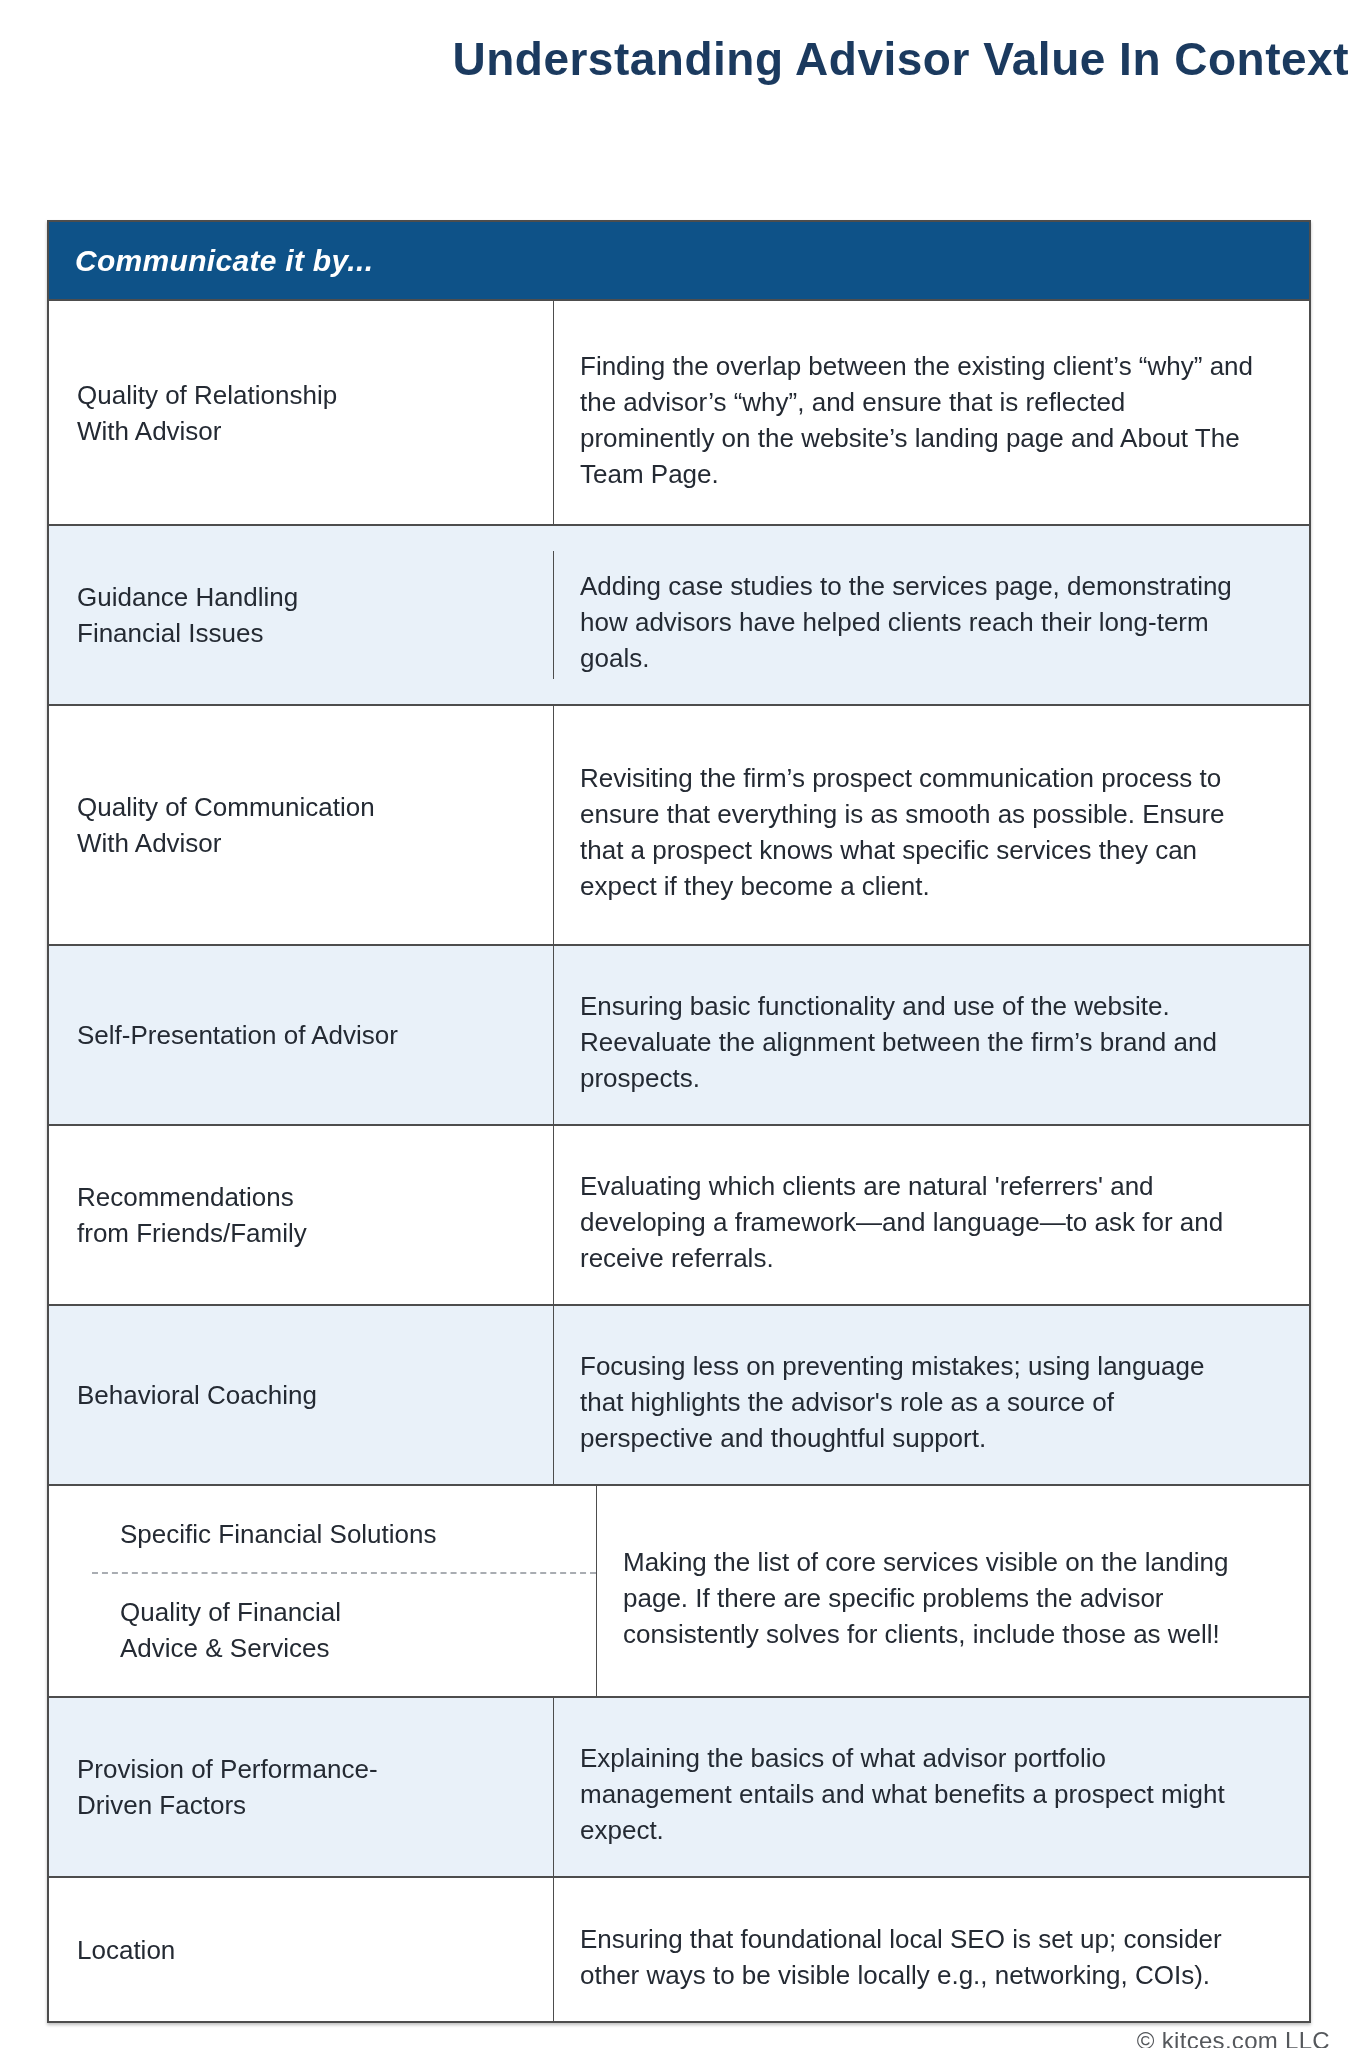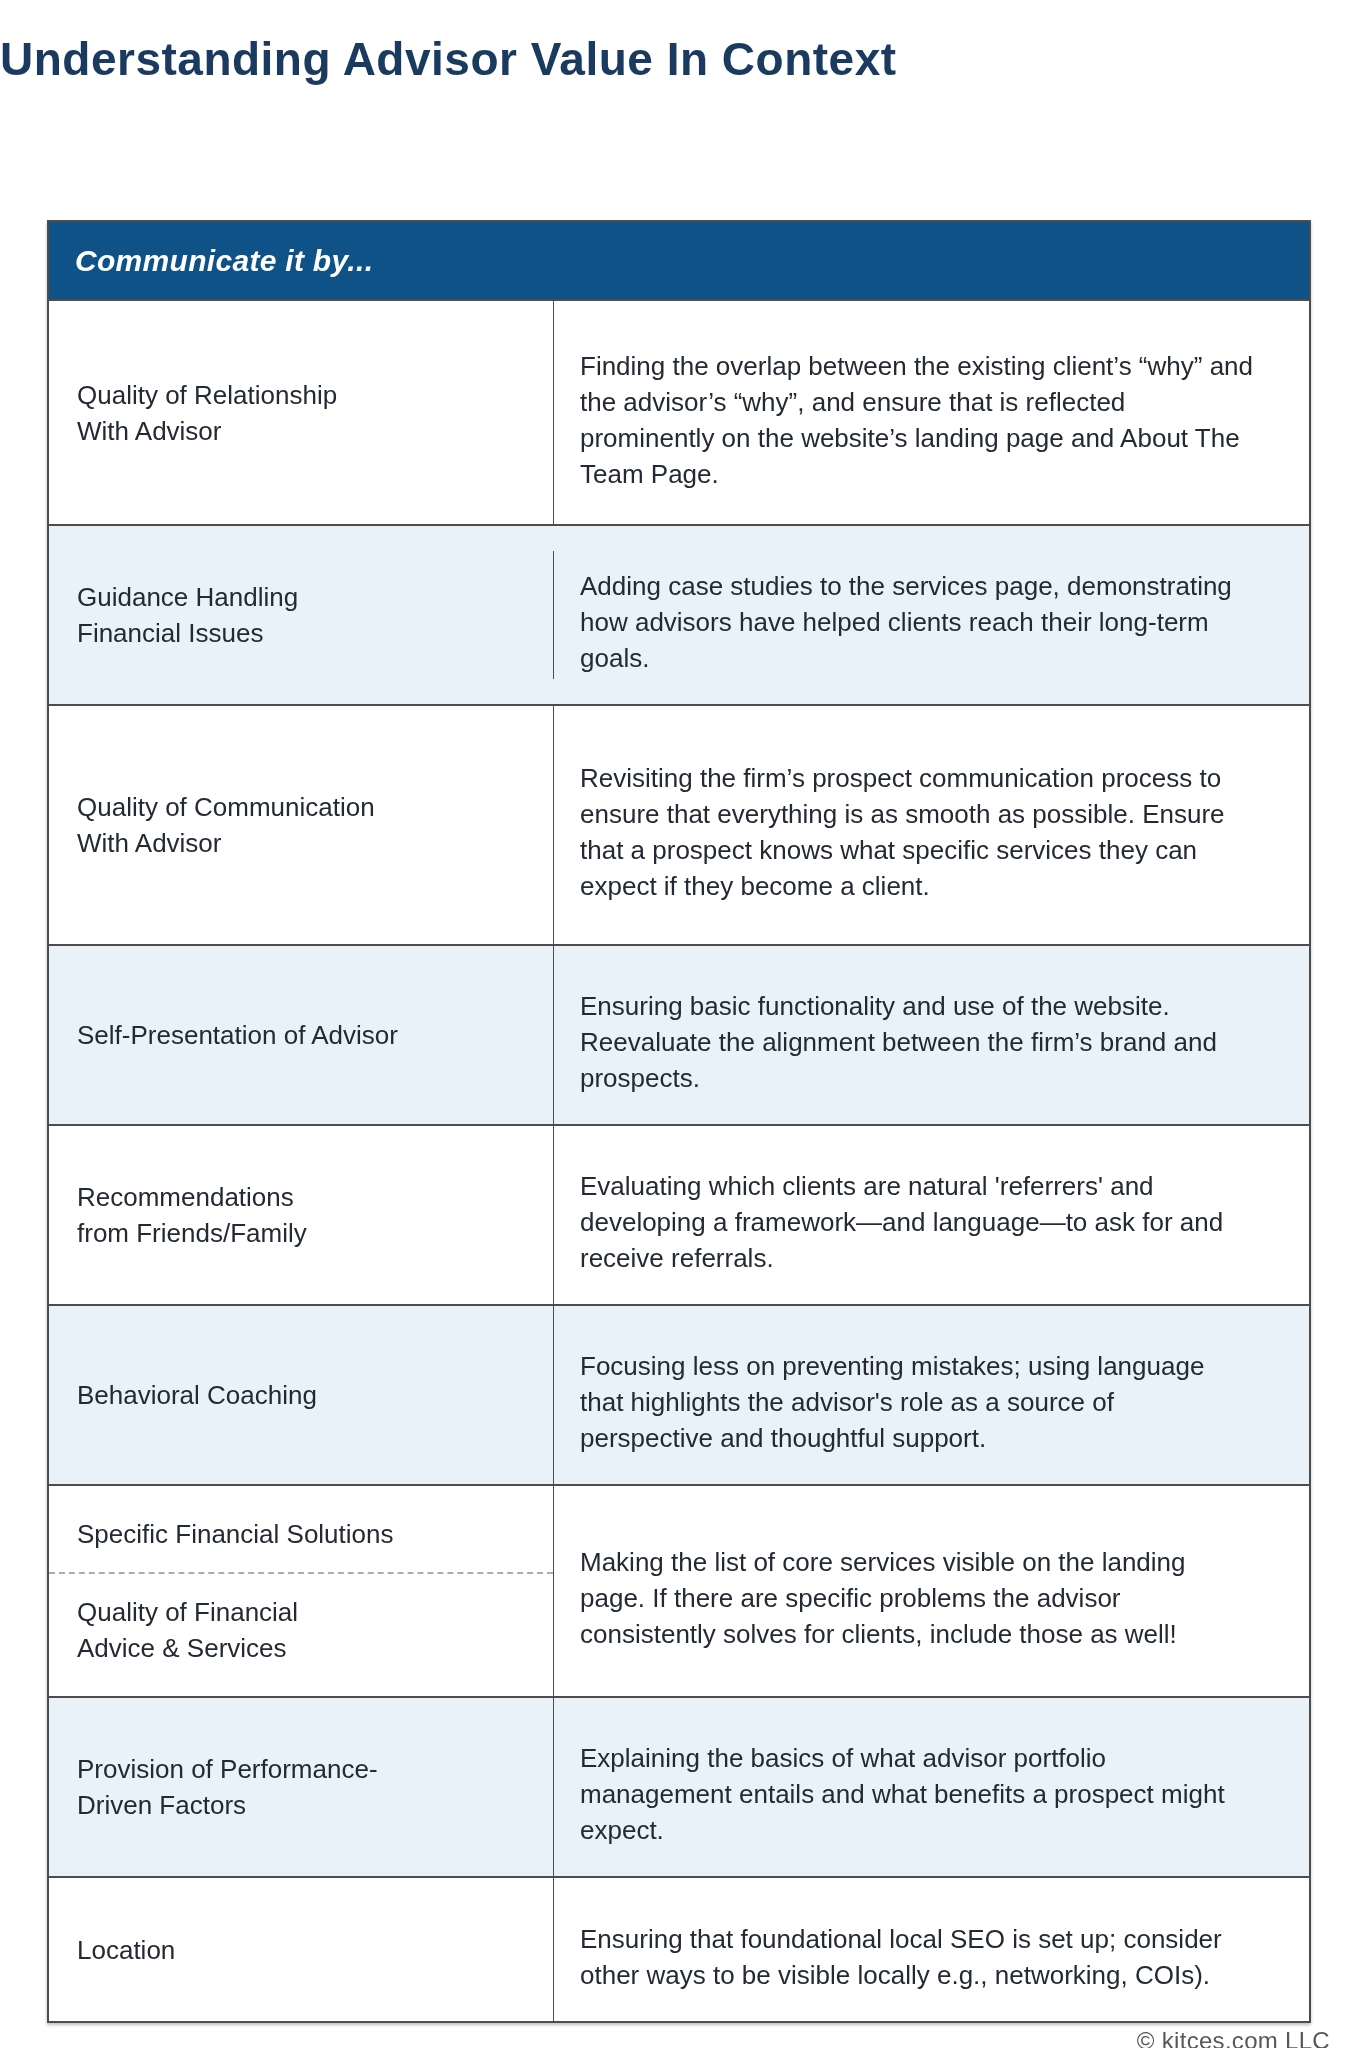--- a/index.html
+++ b/index.html
@@ -9,21 +9,21 @@
     height: 2048px;
     position: relative;
     overflow: hidden;
     font-family: "Liberation Sans", sans-serif;
     color: #1f2430;
   }
   .page { width: 100%; height: 100%; position: relative; }
 
   .title {
     margin-top: 32px;
-    text-align: left;
+    text-align: right;
     font-size: 46px;
     font-weight: 700;
     color: var(--title-color, #1b3a5f);
     letter-spacing: 0.5px;
   }
 
   .table {
     position: absolute;
     left: 47px;
     top: 188px;
@@ -66,21 +66,21 @@
   .td.col-left  { padding: 28px 20px 28px 28px; white-space: pre-line; }
   .td.col-right { padding: 28px 55px 28px 26px; }
   .td .cell-text { max-width: 690px; margin-top: 14px; }
 
   .trow:nth-child(2) { min-height: 225px; }
   .trow:nth-child(3) { min-height: 175px; align-items: center; }
   .trow:nth-child(4) { min-height: 240px; }
   .trow:nth-child(5) { min-height: 175px; }
   .trow:nth-child(6) { min-height: 175px; }
   .trow:nth-child(7) { min-height: 175px; }
-  .trow:nth-child(8) { min-height: 207px; }
+  .trow:nth-child(8) { min-height: 207px; padding-left: 43px; }
   .trow:nth-child(9) { min-height: 173px; }
   .trow:nth-child(10){ min-height: 145px; }
 
   
   .td.split { justify-content: space-between; padding-top: 30px; padding-bottom: 30px; }
   .dashed-divider {
     border: none;
     border-top: 2px dashed #a9adb2;
     margin: 20px -20px 20px -28px; 
     height: 0;

